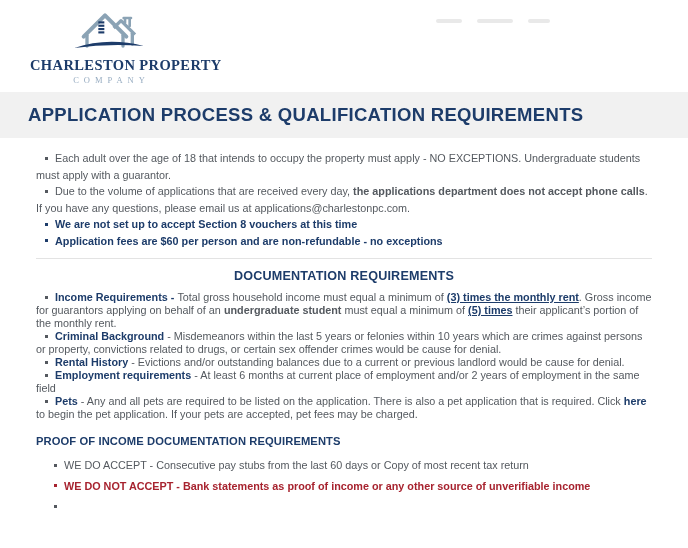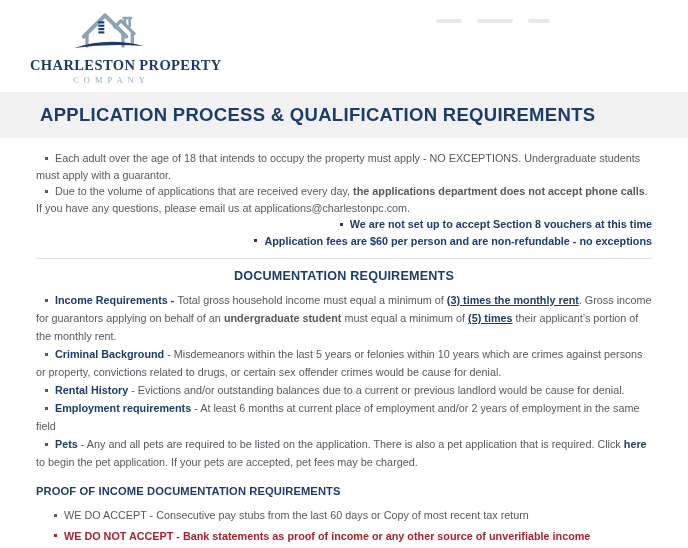--- a/index.html
+++ b/index.html
@@ -27,48 +27,48 @@
   .logo-line2{
     font-family:"Liberation Serif", serif;font-size:8.5px;color:#97acc1;
     letter-spacing:5px;margin-top:1px;text-indent:5px;
   }
   .nav-faint{position:absolute;left:436px;top:19px;display:flex;gap:15px;align-items:center;}
   .nav-faint span{display:block;height:4px;border-radius:2px;background:#e9e9e9;}
   .nav-faint span:nth-child(1){width:26px;}
   .nav-faint span:nth-child(2){width:36px;}
   .nav-faint span:nth-child(3){width:22px;}
   
-  .band{background:var(--band);height:46px;display:flex;align-items:center;padding-left:40px;}
+  .band{background:var(--band);height:46px;display:flex;align-items:center;padding-left:28px;}
   .band h1{
     margin:0;font-size:18.5px;font-weight:bold;color:var(--navy);
     letter-spacing:0.3px;white-space:nowrap;
   }
   
   main{padding:0 36px;}
   .list{list-style:none;margin:0;padding:0;font-size:10.8px;color:var(--text);}
   .list li{text-indent:9px;}
   .list li::before{
     content:"";display:inline-block;width:3px;height:3px;background:currentColor;
     margin-right:7px;vertical-align:2.5px;
   }
   .list-a{margin-top:12px;line-height:16.5px;}
   .divider{border:none;border-top:1px solid var(--divider);margin:9px 0 0 0;}
   .qual-heading{
     text-align:center;color:var(--navy);font-size:12.6px;font-weight:bold;
     margin:10px 0 8px;letter-spacing:0.2px;
   }
-  .list-b{line-height:18px;}
+  .list-b{line-height:13px;}
   .proof-heading{
     color:var(--navy);font-size:11.2px;font-weight:bold;margin:14px 0 10px;
     letter-spacing:0.1px;
   }
   .list-c{padding-left:9px;line-height:16.5px;}
   .list-c li{margin-bottom:4px;}
   
-  .tone-navy{color:var(--navy);font-weight:bold;text-align:right;}
+  .tone-navy{color:var(--navy);font-weight:bold;}
   .tone-red{color:var(--red);font-weight:bold;}
   
   .s-n{}
   .s-b{font-weight:bold;}
   .s-bn{font-weight:bold;color:var(--navy);}
   .s-bnu{font-weight:bold;color:var(--navy);text-decoration:underline;}
 </style>
 </head>
 <body>
 

